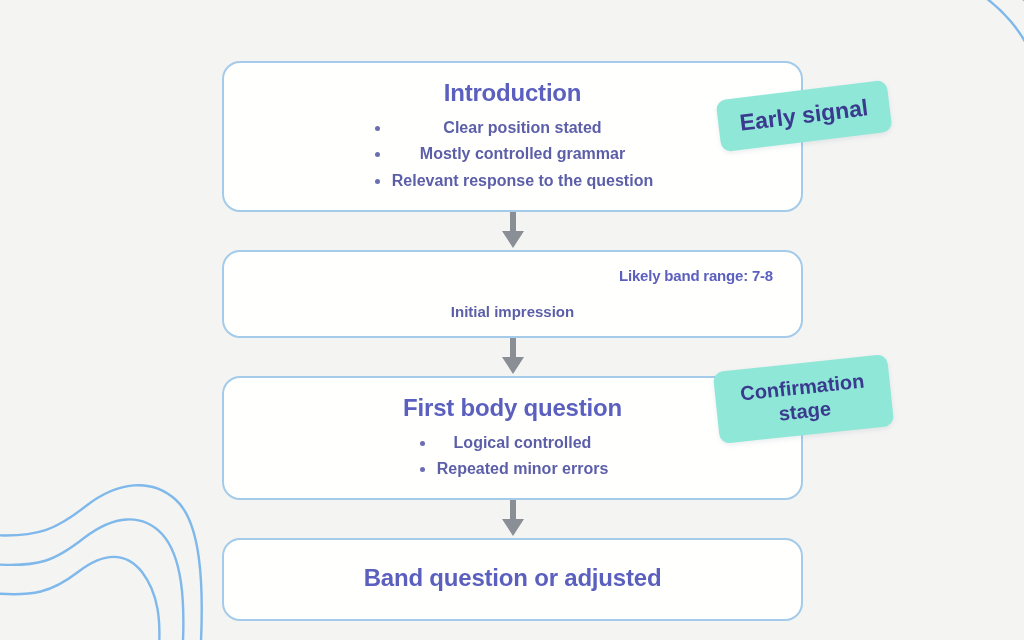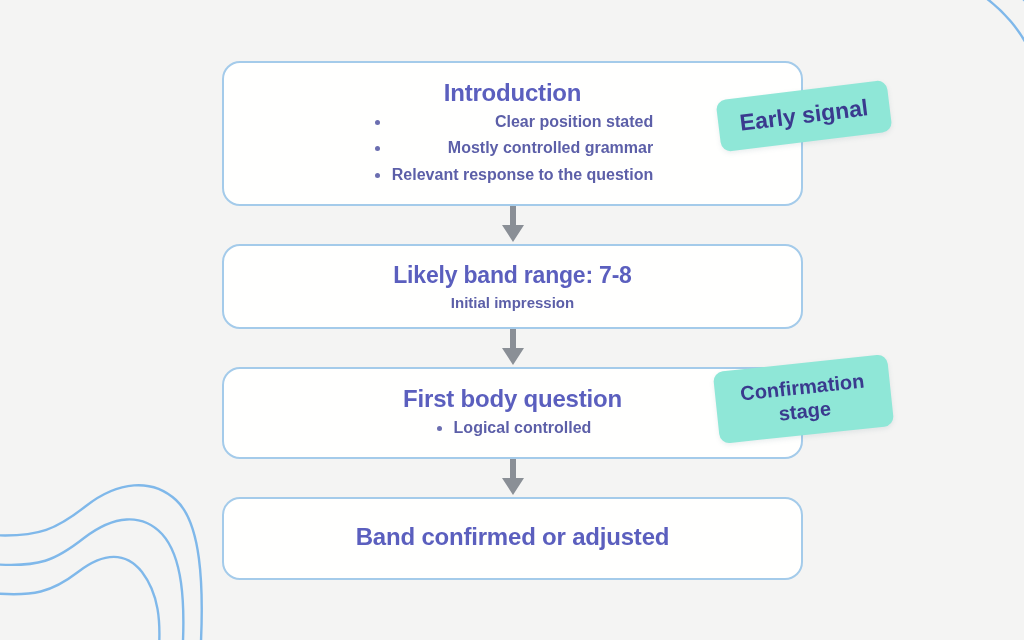--- a/index.html
+++ b/index.html
@@ -50,34 +50,36 @@
   }
 
   .node-title {
     color:#5b5fbe;
     font-size:24px;
     font-weight:bold;
     letter-spacing:-0.2px;
     line-height:1.35;
   }
   .node-title.small {
-    font-size:23px;
+    font-size:15px;
+    text-align:right;
   }
 
   .node-subtitle {
     color:#5c5fa8;
     font-size:15px;
     font-weight:bold;
-    margin-top:3px;
+    margin-top:17px;
   }
 
   .bullets {
     list-style:none;
     display:inline-block;
-    text-align:right;
+    text-align:center;
+    margin-top:6px;
   }
   .bullets li {
     position:relative;
     color:#5c5fa8;
     font-size:16px;
     font-weight:bold;
     line-height:1.63;
     padding-left:20px;
   }
   .bullets li::before {
@@ -165,29 +167,30 @@
   </div>
 
   <svg class="arrow" width="34" height="38" viewBox="0 0 34 38">
     <path d="M 14 0 L 20 0 L 20 19 L 28 19 L 17 36 L 6 19 L 14 19 Z" fill="#8a8f96"></path>
   </svg>
 
   <div class="node">
     <div class="node-title">First body question</div>
     <ul class="bullets">
       <li>Logical controlled</li>
+      <li>Repeated minor errors</li>
     </ul>
   </div>
 
   <svg class="arrow" width="34" height="38" viewBox="0 0 34 38">
     <path d="M 14 0 L 20 0 L 20 19 L 28 19 L 17 36 L 6 19 L 14 19 Z" fill="#8a8f96"></path>
   </svg>
 
   <div class="node" style="padding-top:22px;padding-bottom:24px;">
-    <div class="node-title">Band confirmed or adjusted</div>
+    <div class="node-title">Band question or adjusted</div>
   </div>
 
 </div>
 
 <div class="sticker" id="sticker-early-signal">
   <span class="sticker-line">Early signal</span>
 </div>
 
 <div class="sticker" id="sticker-confirmation-stage">
   <span class="sticker-line">Confirmation</span>

